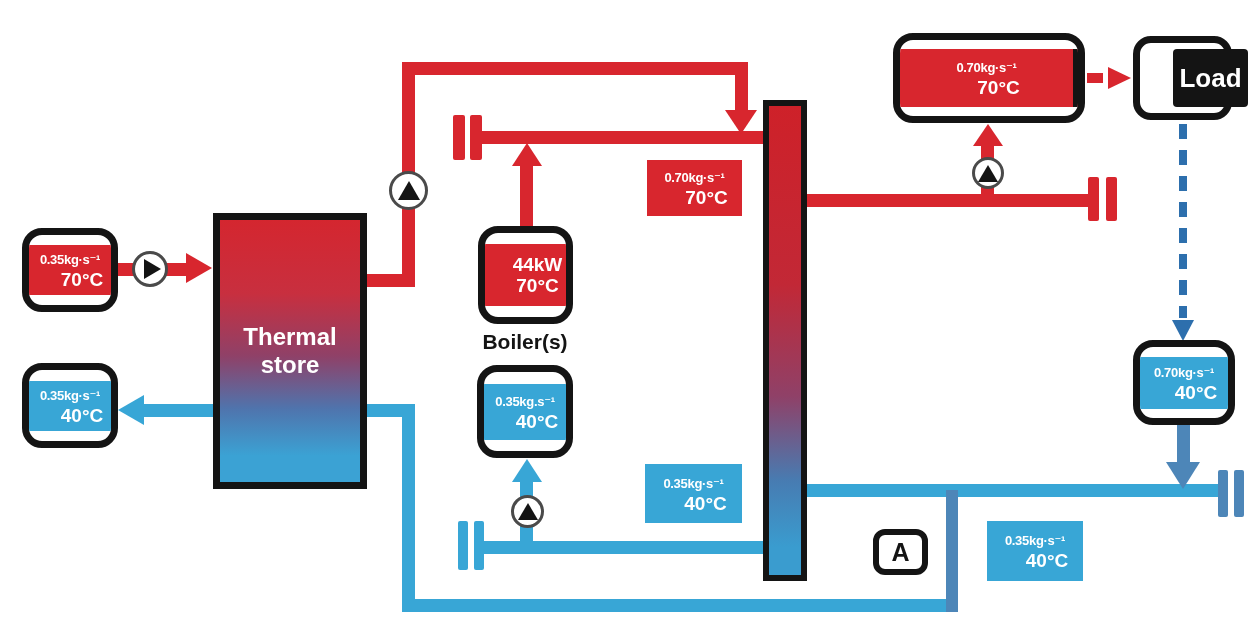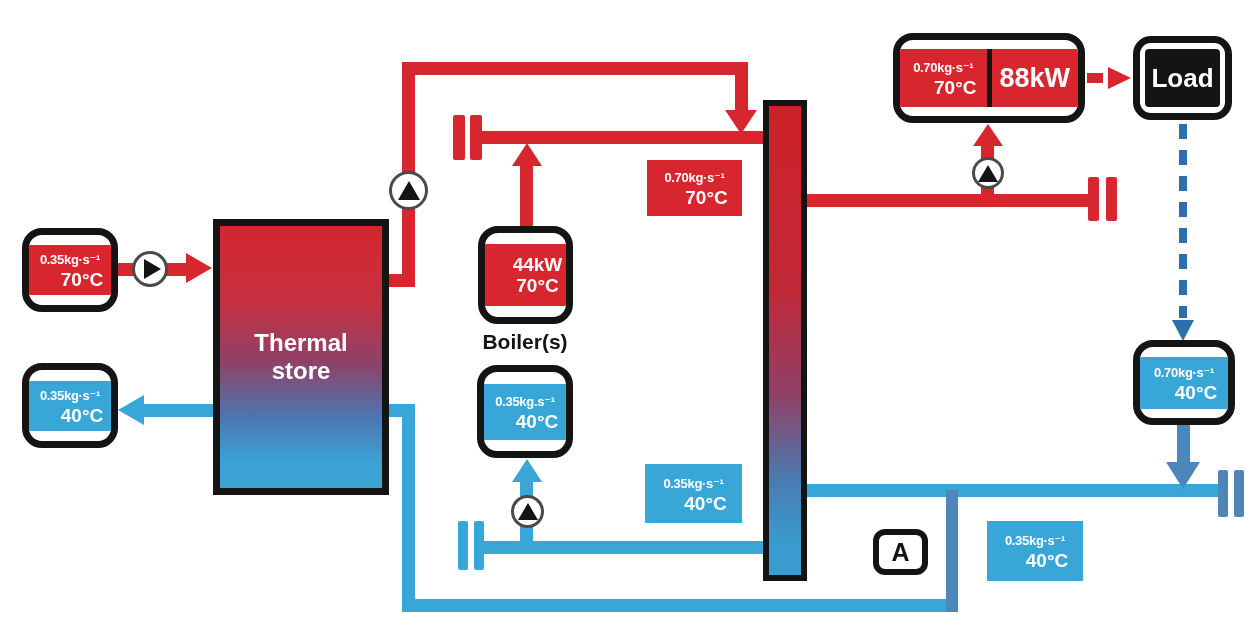--- a/index.html
+++ b/index.html
@@ -34,21 +34,21 @@
   .store-grad{background:linear-gradient(180deg,#d4262f 0%,#c82f3f 28%,#8f4168 52%,#4f74ad 72%,#3ba2d4 90%);}
   .bar-grad{background:linear-gradient(180deg,#ce2129 0%,#c22836 38%,#8f4168 62%,#477cb2 80%,#3a9ccf 94%);}
   .store-text{position:absolute;inset:0;display:flex;flex-direction:column;align-items:center;justify-content:center;
     color:#fff;font-weight:bold;font-size:24px;line-height:28px;}
   
   .badge{position:absolute;box-sizing:border-box;background:#fff;border:7px solid #141414;border-radius:20px;
     display:flex;flex-direction:column;justify-content:center;overflow:hidden;z-index:4;}
   .band{width:100%;text-align:center;color:#fff;font-weight:bold;padding:5px 0;}
   .band.red{background:#d8262e;}
   .band.blue{background:#38a6d6;}
-  .band.black{background:#141414;}
+  .band.black{background:#141414;margin-left:28px;}
   .l1{font-size:13px;line-height:19px;letter-spacing:-0.3px;}
   .l2{font-size:19px;line-height:21px;margin-left:24px;}
   
   .split{display:flex;align-items:stretch;padding:0;}
   .split .cell{display:flex;flex-direction:column;justify-content:center;flex:1;padding:9px 0;}
   .split .vdiv{width:5px;background:#141414;}
   .power-text{font-size:27px;line-height:30px;}
   
   .flow-label{position:absolute;display:flex;flex-direction:column;justify-content:center;text-align:center;
     color:#fff;font-weight:bold;z-index:4;}
@@ -121,21 +121,21 @@
   <div class="cap steel" style="left:1234px;top:470px;width:10px;height:47px"></div>
 
   <div class="pipe steel" style="left:946px;top:490px;width:12px;height:122px"></div>
 
   <div class="pipe steel" style="left:1177px;top:424px;width:13px;height:40px"></div>
   <div class="tri tri-down c-steel" style="left:1166px;top:462px;border-width:27px 17px 0 17px"></div>
 
   <div class="dash-v" style="left:1179px;top:124px;width:8px;height:194px"></div>
   <div class="tri tri-down c-dblue" style="left:1172px;top:320px;border-width:21px 11px 0 11px"></div>
 
-  <div class="vessel store-grad" style="left:213px;top:219px;width:176px;height:276px">
+  <div class="vessel store-grad" style="left:213px;top:213px;width:154px;height:276px">
     <div class="store-text">
       <div>Thermal</div>
       <div>store</div>
     </div>
   </div>
   <div class="vessel bar-grad" style="left:763px;top:100px;width:44px;height:481px;border-width:6px"></div>
 
   <div class="badge" style="left:22px;top:228px;width:96px;height:84px">
     <div class="band red">
       <div class="l1">0.35kg·s⁻¹</div>
@@ -181,23 +181,20 @@
     <div class="l2">40°C</div>
   </div>
 
   <div class="badge" style="left:893px;top:33px;width:192px;height:90px">
     <div class="band red split" style="height:58px">
       <div class="cell">
         <div class="l1">0.70kg·s⁻¹</div>
         <div class="l2">70°C</div>
       </div>
       <div class="vdiv"></div>
-      <div class="cell">
-        <div class="power-text">88kW</div>
-      </div>
     </div>
   </div>
 
   <div class="load-box" style="left:1133px;top:36px;width:99px;height:84px">
     <div class="band black">Load</div>
   </div>
 
   <div class="badge" style="left:1133px;top:340px;width:102px;height:85px">
     <div class="band blue" style="padding:6px 0">
       <div class="l1">0.70kg·s⁻¹</div>

